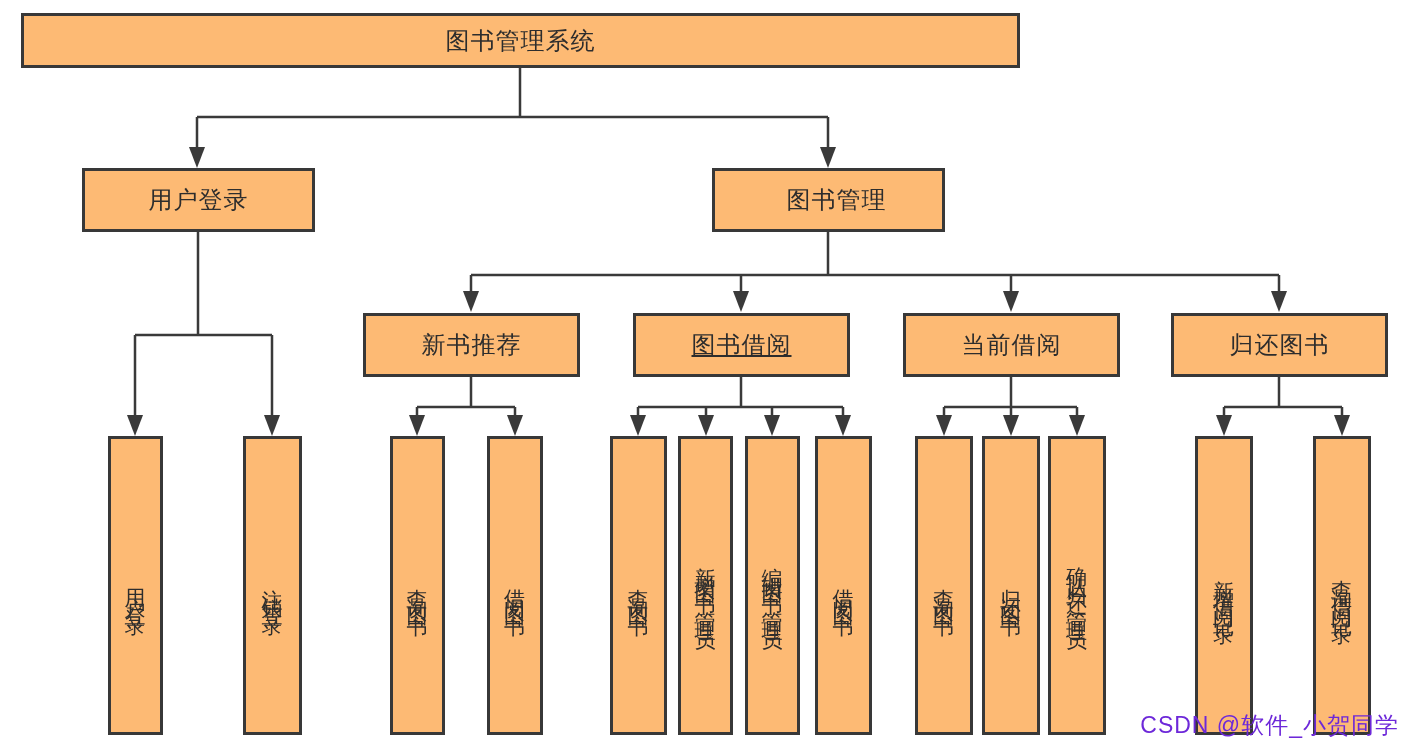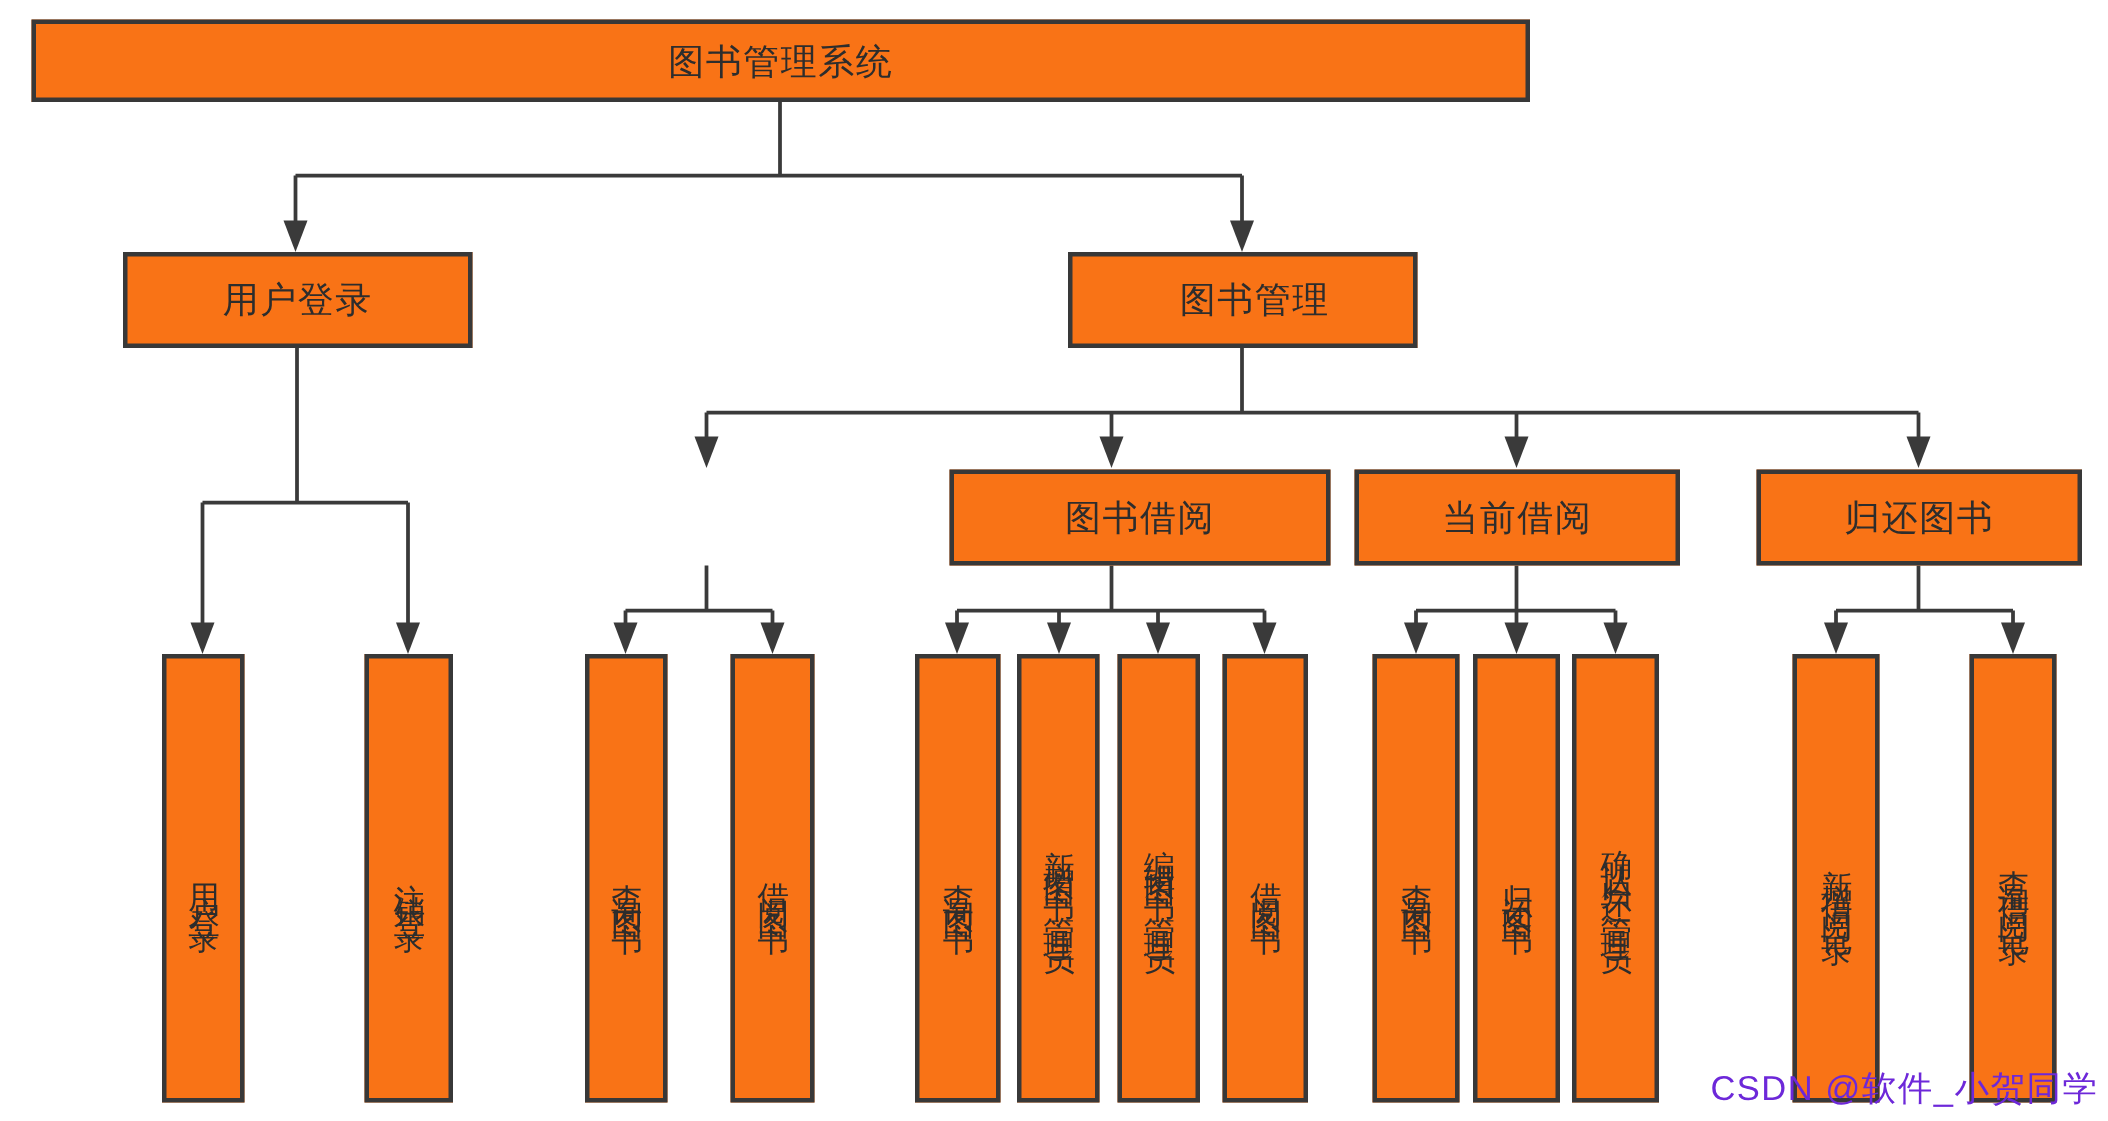--- a/index.html
+++ b/index.html
@@ -8,21 +8,21 @@
     width:1405px;height:747px;
     background:#ffffff;
     font-family:"Liberation Sans","DejaVu Sans",sans-serif;
     overflow:hidden;
   }
   .edges{position:absolute;left:0;top:0;z-index:1;}
   .node{
     position:absolute;
     box-sizing:border-box;
     border:3px solid #383838;
-    background:#f97316;
+    background:#fdba74;
     display:flex;
     align-items:center;
     justify-content:center;
     color:#2d2d2d;
     z-index:2;
   }
   .h-node{
     font-size:24px;
     letter-spacing:1px;
     white-space:nowrap;
@@ -89,21 +89,22 @@
       <polygon points="1216,415 1232,415 1224,436"></polygon>
       <polygon points="1334,415 1350,415 1342,436"></polygon>
     </g>
   </svg>
 
   <div class="node h-node" style="left:21px;top:13px;width:999px;height:55px;">图书管理系统</div>
 
   <div class="node h-node" style="left:82px;top:168px;width:233px;height:64px;">用户登录</div>
   <div class="node h-node" style="left:712px;top:168px;width:233px;height:64px;padding-left:16px;">图书管理</div>
 
-  <div class="node h-node" style="left:633px;top:313px;width:254px;height:64px;">图书借阅</div>
+  <div class="node h-node" style="left:363px;top:313px;width:217px;height:64px;">新书推荐</div>
+  <div class="node h-node" style="left:633px;top:313px;width:217px;height:64px;text-decoration:underline;">图书借阅</div>
   <div class="node h-node" style="left:903px;top:313px;width:217px;height:64px;">当前借阅</div>
   <div class="node h-node" style="left:1171px;top:313px;width:217px;height:64px;">归还图书</div>
 
   <div class="node v-node" style="left:108px;top:436px;width:55px;height:299px;">用户登录</div>
   <div class="node v-node" style="left:243px;top:436px;width:59px;height:299px;">注销登录</div>
 
   <div class="node v-node" style="left:390px;top:436px;width:55px;height:299px;">查询图书</div>
   <div class="node v-node" style="left:487px;top:436px;width:56px;height:299px;">借阅图书</div>
 
   <div class="node v-node" style="left:610px;top:436px;width:57px;height:299px;">查询图书</div>

